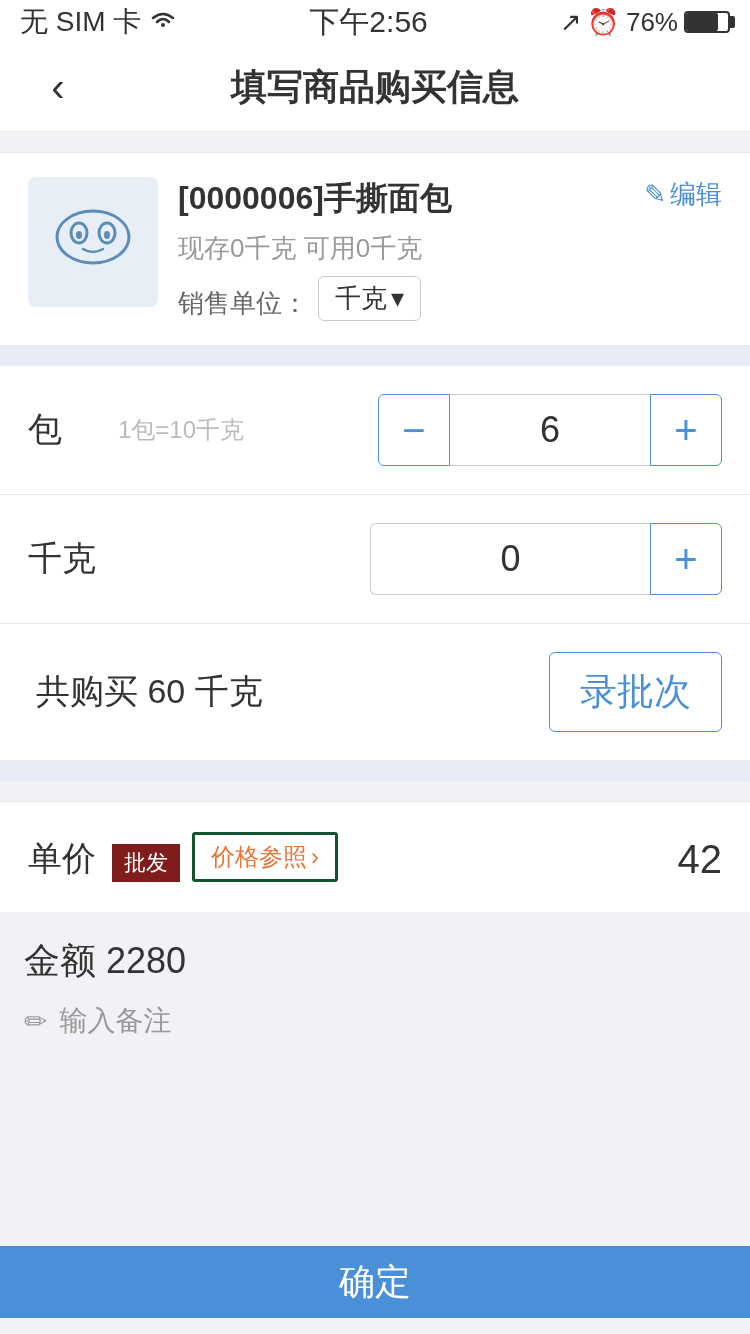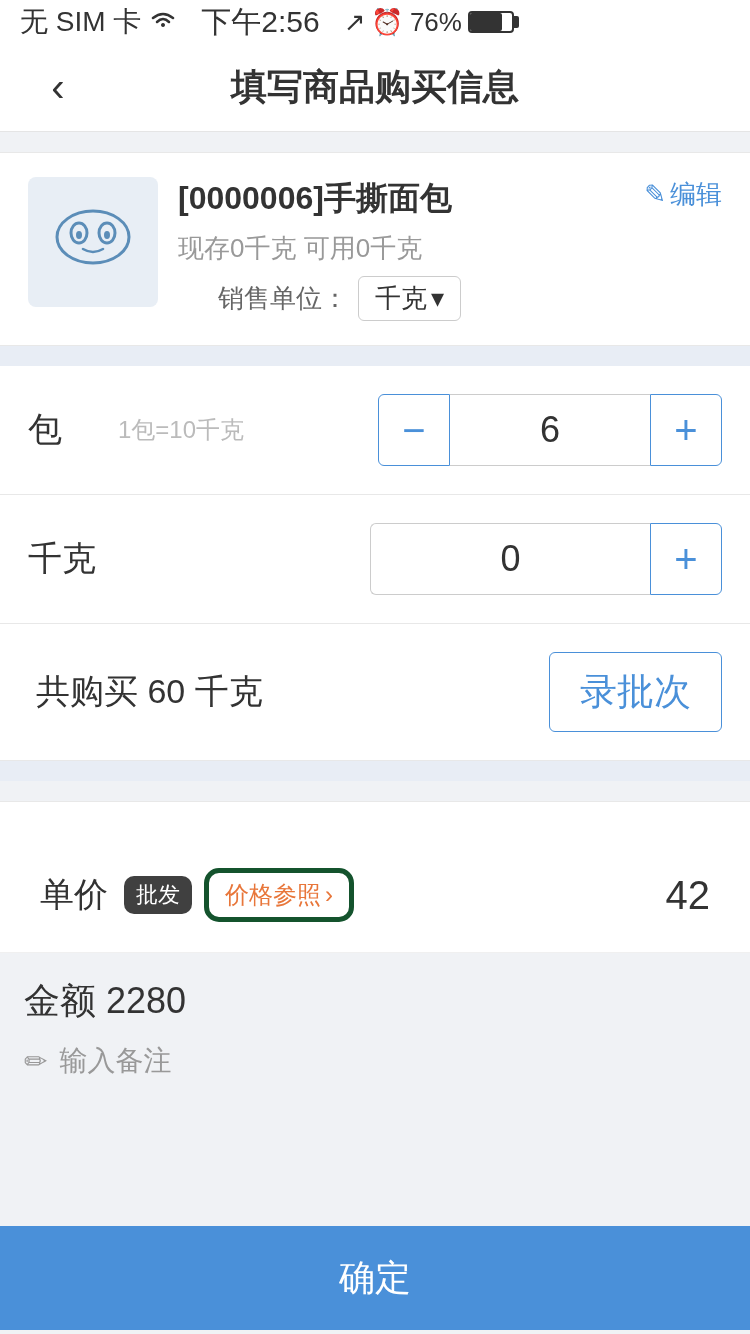--- a/index.html
+++ b/index.html
@@ -13,24 +13,24 @@
       color: #333;
     }
 
     
     .status-bar {
       width: 750px;
       height: 44px;
       background: #fff;
       display: flex;
       align-items: center;
+      justify-content: space-between;
       padding: 0 20px;
       font-size: 28px;
       color: #333;
-      gap: 24px;
     }
     .status-left { display: flex; align-items: center; gap: 8px; }
     .status-center { font-weight: 500; font-size: 30px; }
     .status-right { display: flex; align-items: center; gap: 6px; font-size: 26px; }
     .battery-icon {
       width: 46px; height: 22px; border: 2px solid #333; border-radius: 4px;
       position: relative; display: inline-block;
     }
     .battery-icon::after {
       content: ''; position: absolute; right: -7px; top: 50%;
@@ -118,23 +118,22 @@
     .product-stock {
       font-size: 26px;
       color: #999;
       margin-top: 10px;
     }
     .product-unit {
       font-size: 26px;
       color: #666;
       margin-top: 10px;
       display: flex;
-      align-items: center;
+      align-items: flex-end;
       gap: 10px;
-      margin-left: 40px;
     }
     .unit-select {
       border: 1px solid #ccc;
       border-radius: 6px;
       padding: 4px 16px;
       font-size: 26px;
       color: #333;
       background: #fff;
       display: flex;
       align-items: center;
@@ -237,44 +236,43 @@
     }
 
     
     .price-section {
       background: #fff;
       margin-top: 20px;
       border-top: 1px solid #e8e8e8;
     }
     .price-row {
       display: flex;
-      align-items: center;
-      padding: 30px 40px;
+      align-items: flex-end;
+      padding: 30px 28px;
       border-bottom: 1px solid #f0f0f0;
-      margin-top: 36px;
     }
     .price-label {
       font-size: 34px;
       color: #333;
       margin-right: 16px;
     }
     .tag-pi {
-      background: #404040;
+      background: #7f1d1d;
       color: #fff;
       font-size: 22px;
       padding: 4px 12px;
-      border-radius: 10px;
+      border-radius: 0;
       margin-right: 12px;
     }
     .tag-price-ref {
-      border: 5px solid #14532d;
+      border: 3px solid #14532d;
       color: #e8763a;
       font-size: 24px;
       padding: 6px 16px;
-      border-radius: 15px;
+      border-radius: 3px;
       display: flex;
       align-items: center;
       gap: 4px;
     }
     .price-value {
       margin-left: auto;
       font-size: 40px;
       color: #333;
       font-weight: 500;
     }
@@ -305,24 +303,24 @@
     
     .bottom-spacer {
       flex: 1;
       background: #f0f2f5;
       min-height: 300px;
     }
 
     
     .confirm-bar {
       position: fixed;
-      bottom: 4px;
+      bottom: 16px;
       left: 0;
       width: 750px;
-      height: 104px;
+      height: 72px;
       background: #4a90d9;
       display: flex;
       align-items: center;
       justify-content: center;
       cursor: pointer;
     }
     .confirm-text {
       font-size: 36px;
       color: #fff;
       font-weight: 500;

